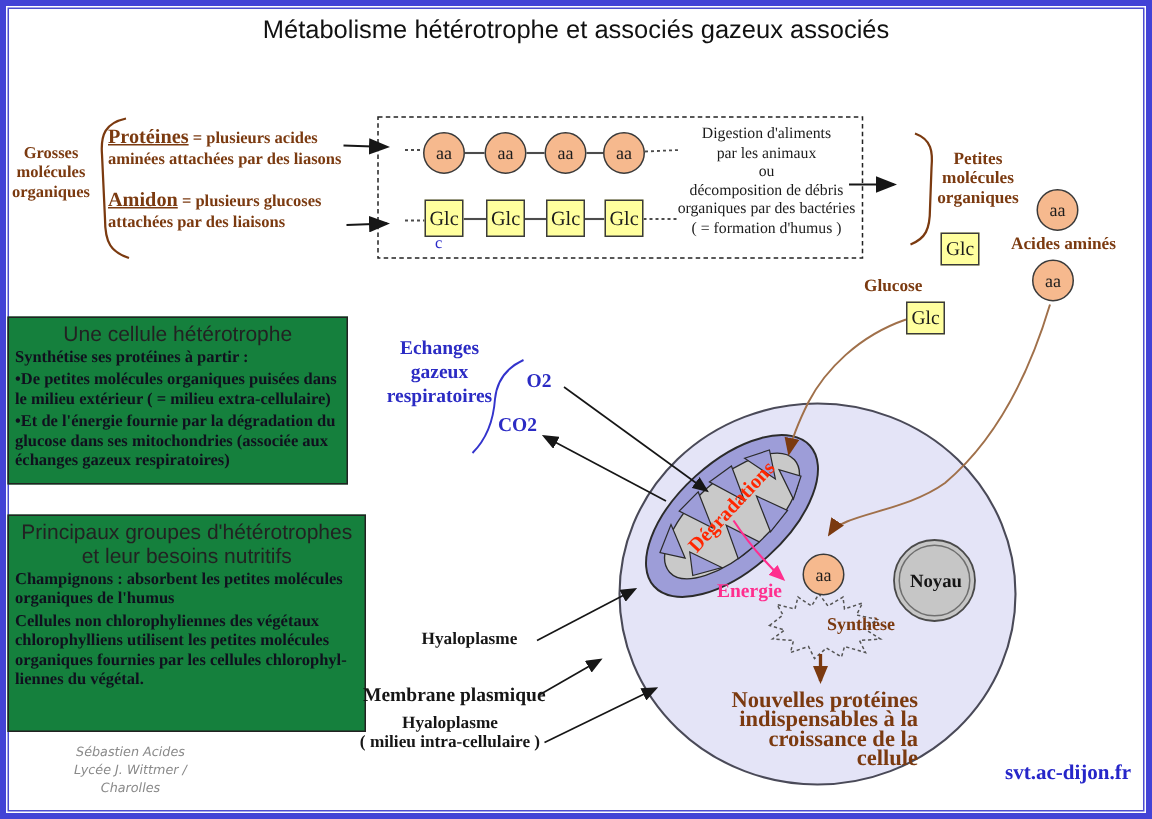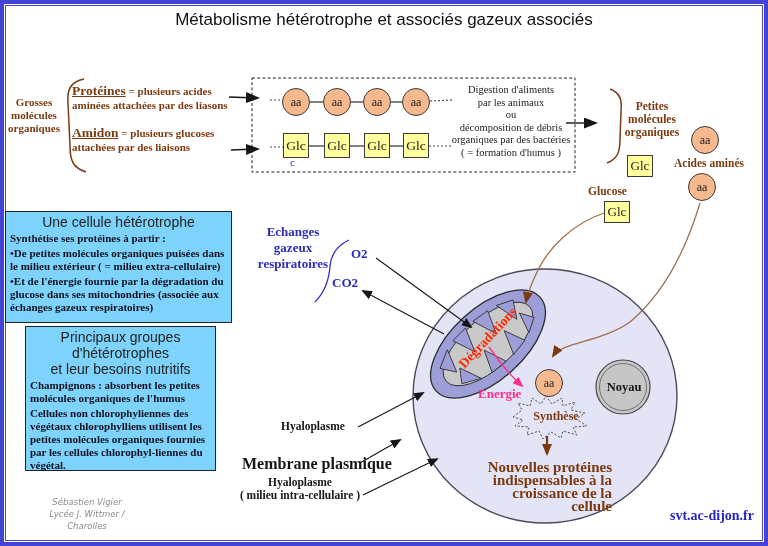--- a/index.html
+++ b/index.html
@@ -23,52 +23,52 @@
   #grosses{left:2px;top:96px;width:64px;font-size:11px;line-height:13px;text-align:center;}
   #proteines{left:72px;top:84px;width:174px;font-size:11px;line-height:14px;}
   #amidon{left:72px;top:126px;width:174px;font-size:11px;line-height:14px;}
   .term{font-size:13.5px;text-decoration:underline;}
   
   #digestion{left:449px;top:84px;width:124px;text-align:center;
              font-size:10.5px;line-height:12.5px;color:#1c1c1c;}
   
   #petites{left:604px;top:100px;width:96px;text-align:center;font-size:11.5px;line-height:13px;}
   #acides{left:674px;top:157px;white-space:nowrap;font-size:11.5px;}
-  #glucose{left:588px;top:185px;white-space:nowrap;font-size:11.5px;}
+  #glucose{left:576px;top:185px;white-space:nowrap;font-size:11.5px;}
   
   .aa{width:28px;height:28px;border-radius:50%;background:#f6b98e;
       border:1.3px solid #3a3a3a;display:flex;align-items:center;justify-content:center;
       font-size:12px;color:#1c1c1c;box-sizing:border-box;}
   .glc{width:26px;height:25px;background:#ffff9e;border:1.3px solid #3a3a3a;
       display:flex;align-items:center;justify-content:center;font-size:13.5px;
       color:#1c1c1c;box-sizing:border-box;}
   .glc.short{height:22px;font-size:13px;}
   #chain-c{left:290px;top:156px;font-size:11px;color:#2a2ac8;}
   
-  .grey-box{background:#7dd3fc;border:1.2px solid #222;box-sizing:border-box;padding:2px 4px;}
+  .grey-box{background:#15803d;border:1.2px solid #222;box-sizing:border-box;padding:2px 4px;}
   #box1{left:5px;top:211px;width:227px;height:112px;}
-  #box2{left:5px;top:326px;width:191px;height:145px;margin-left:20px;}
+  #box2{left:5px;top:343px;width:239px;height:145px;}
   .box-title{font-family:"Liberation Sans",sans-serif;font-size:14px;color:#222;
              text-align:center;line-height:16px;}
   .box-body{font-size:11px;line-height:13px;color:#10101e;font-weight:bold;margin-top:2px;}
   
   #echanges{left:250px;top:224px;width:86px;text-align:center;font-size:13px;line-height:16px;}
   #o2{left:351px;top:246px;font-size:13px;}
   #co2{left:332px;top:275px;font-size:13px;text-align:center;}
   
   #degradations{left:427px;top:330px;width:122px;text-align:center;font-size:13.5px;
        font-weight:bold;color:#ff2600;transform:rotate(-47deg);}
   #energie{left:478px;top:386px;font-size:13px;font-weight:bold;color:#ff2e8e;}
-  #synthese{left:524px;top:409px;width:64px;text-align:center;font-size:12px;}
+  #synthese{left:542px;top:409px;width:64px;text-align:center;font-size:12px;}
   #nouvelles{left:486px;top:461px;width:126px;text-align:right;font-size:15px;line-height:13px;}
   #noyau-label{left:601px;top:380px;width:46px;text-align:center;font-size:12.5px;}
   #aa-cell{left:535px;top:369px;}
   
   #mitochondrie{left:281px;top:420px;font-size:11.5px;}
-  #membrane{left:242px;top:455px;font-size:16px;}
+  #membrane{left:242px;top:455px;font-size:13px;}
   #hyaloplasme{left:236px;top:476px;width:128px;text-align:center;font-size:11.5px;line-height:12.5px;}
   
   #author{left:30px;top:496px;width:114px;text-align:center;color:#8a8a8a;
           font-family:"DejaVu Sans",sans-serif;font-style:italic;font-size:8.5px;line-height:12px;}
   #site{left:640px;top:508px;width:114px;text-align:right;font-size:14px;font-weight:bold;color:#2626c9;}
 </style>
 </head>
 <body>
 
 <svg width="768" height="546" viewBox="0 0 768 546">
@@ -236,16 +236,16 @@
 </div>
 
 <div id="mitochondrie" class="abs blk">Hyaloplasme</div>
 <div id="membrane" class="abs blk">Membrane plasmique</div>
 <div id="hyaloplasme" class="abs blk">
   <div>Hyaloplasme</div>
   <div>( milieu  intra-cellulaire )</div>
 </div>
 
 <div id="author" class="abs">
-  <div>Sébastien Vigier</div>
+  <div>Sébastien Acides</div>
   <div>Lycée J. Wittmer / Charolles</div>
 </div>
 <div id="site" class="abs">svt.ac-dijon.fr</div>
 
 </body></html>

